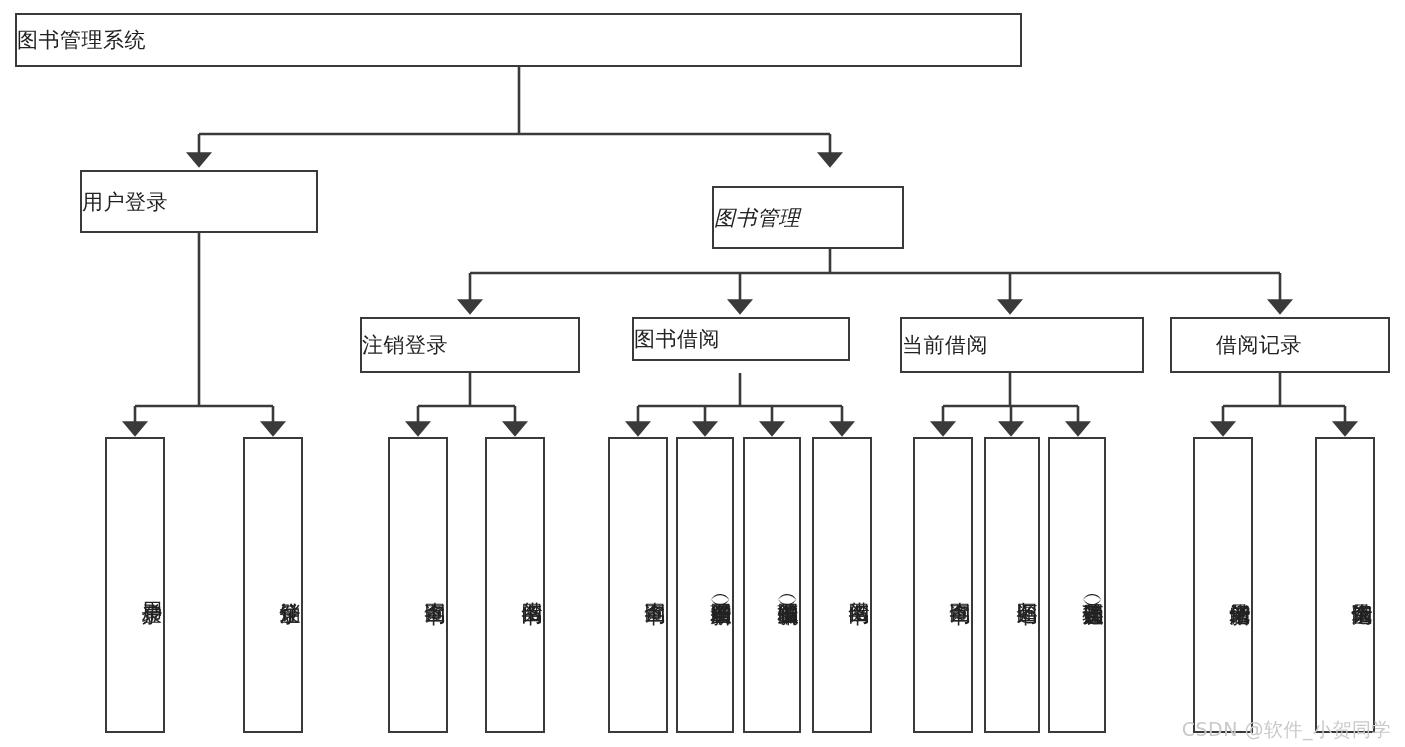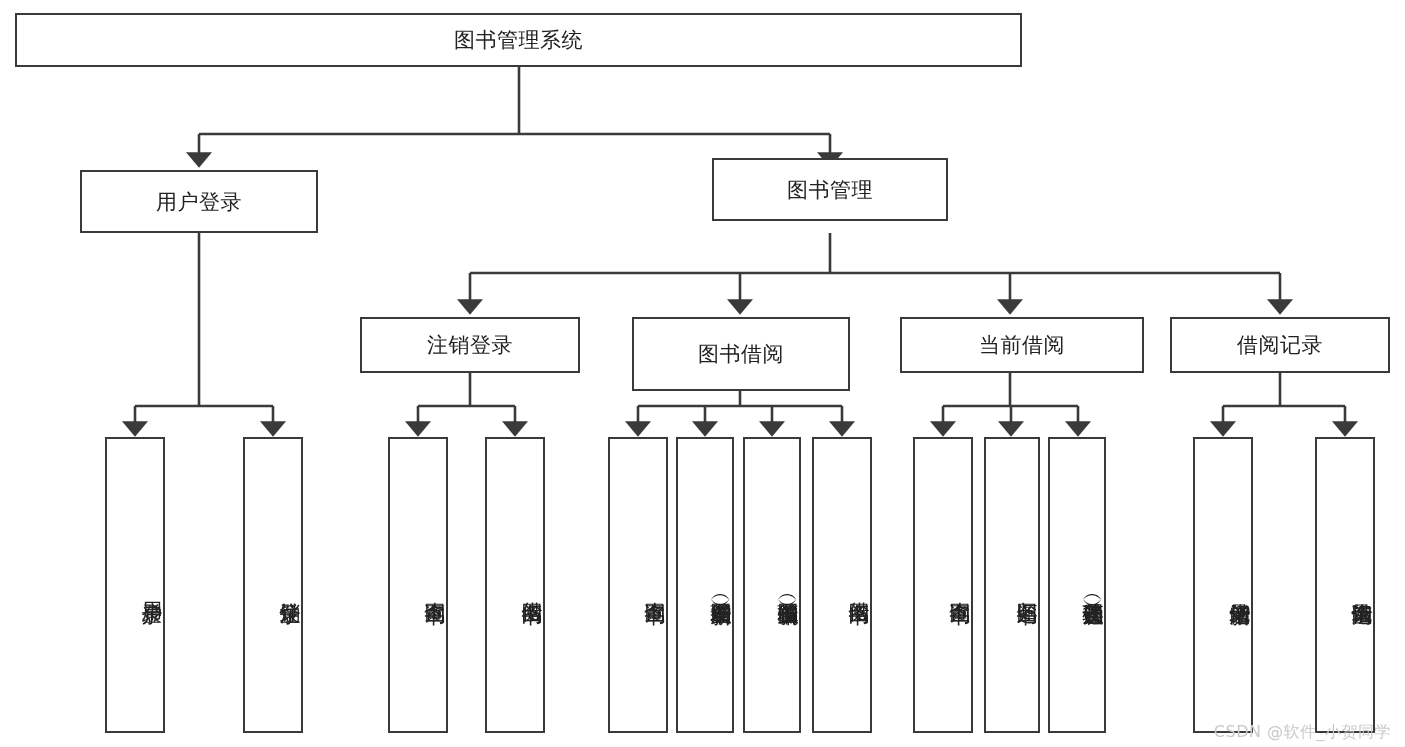--- a/index.html
+++ b/index.html
@@ -26,21 +26,20 @@
     height: 747px;
     pointer-events: none;
   }
   .node {
     position: absolute;
     box-sizing: border-box;
     background: #ffffff;
     border: 2px solid #3a3a3a;
     display: flex;
     align-items: center;
-    justify-content: center;
     color: #222222;
   }
   .node.horiz {
     font-size: 21px;
     letter-spacing: 0.5px;
   }
   .node.vert {
     writing-mode: vertical-rl;
     text-orientation: upright;
     align-items: flex-start;
@@ -55,21 +54,21 @@
     letter-spacing: 1px;
     white-space: nowrap;
   }
   .node.vert.tall .vlabel {
     letter-spacing: 0px;
   }
   .watermark {
     position: absolute;
     right: 14px;
     bottom: 4px;
-    font-size: 16px;
+    font-size: 19px;
     color: #c9c9c9;
     letter-spacing: 0.5px;
     user-select: none;
     white-space: nowrap;
   }
 </style>
 </head>
 <body>
 
 <div id="diagram-root">
@@ -124,34 +123,34 @@
     </g>
   </svg>
 
   <div class="node horiz" style="left:15px; top:13px; width:1007px; height:54px;">
     <span>图书管理系统</span>
   </div>
 
   <div class="node horiz" style="left:80px; top:170px; width:238px; height:63px;">
     <span>用户登录</span>
   </div>
-  <div class="node horiz" style="left:712px; top:158px; width:236px; height:63px;">
+  <div class="node horiz" style="left:712px; top:186px; width:192px; height:63px;font-style:italic;">
     <span>图书管理</span>
   </div>
 
   <div class="node horiz" style="left:360px; top:317px; width:220px; height:56px;">
     <span>注销登录</span>
   </div>
-  <div class="node horiz" style="left:632px; top:317px; width:218px; height:74px;">
+  <div class="node horiz" style="left:632px; top:317px; width:218px; height:44px;">
     <span>图书借阅</span>
   </div>
   <div class="node horiz" style="left:900px; top:317px; width:244px; height:56px;">
     <span>当前借阅</span>
   </div>
-  <div class="node horiz" style="left:1170px; top:317px; width:220px; height:56px;">
+  <div class="node horiz" style="left:1170px; top:317px; width:220px; height:56px;padding-left:44px;">
     <span>借阅记录</span>
   </div>
 
   <div class="node vert" style="left:105px; top:437px; width:60px; height:296px;">
     <span class="vlabel">用户登录</span>
   </div>
   <div class="node vert" style="left:243px; top:437px; width:60px; height:296px;">
     <span class="vlabel">注销登录</span>
   </div>
 

